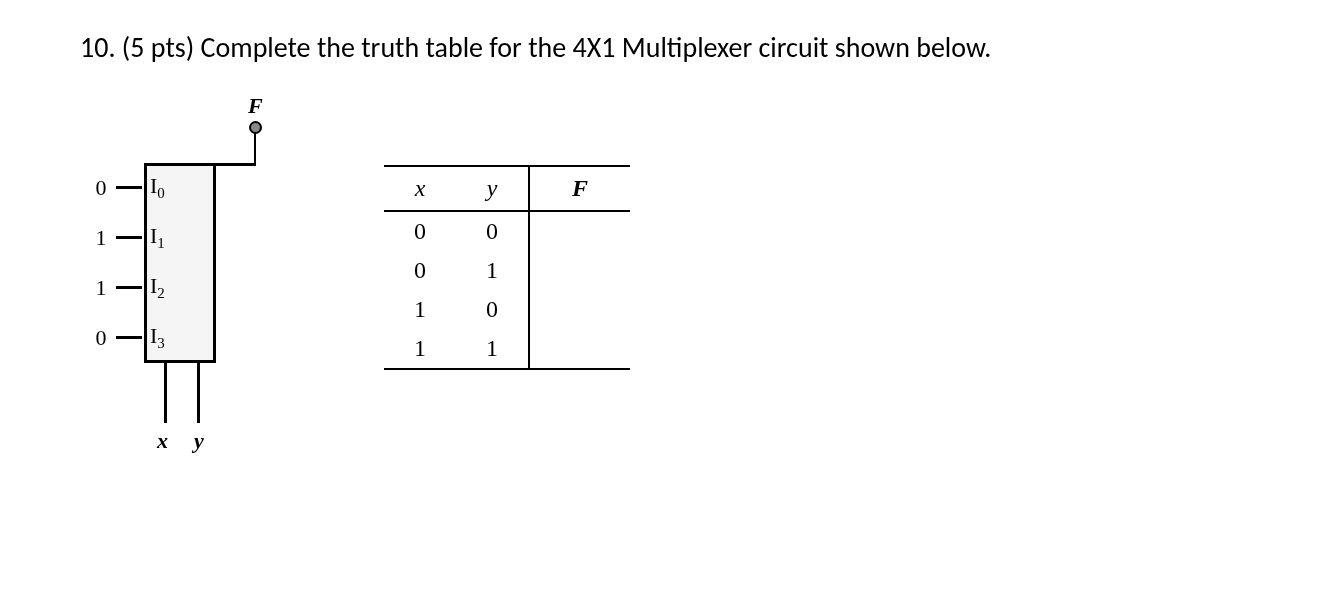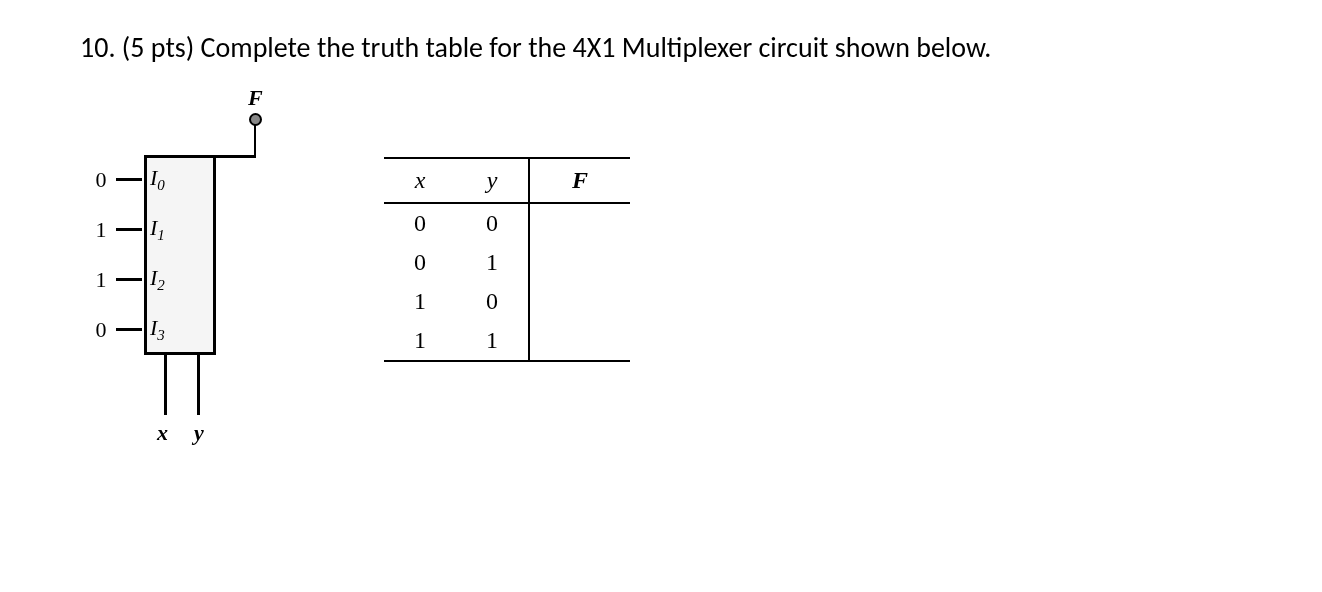--- a/index.html
+++ b/index.html
@@ -11,21 +11,21 @@
       width: 1322px;
       height: 592px;
       background: #ffffff;
       font-family: Calibri, Arial, sans-serif;
       padding: 30px 80px;
       color: #000;
     }
     .question-text {
       font-size: 28px;
       font-weight: 400;
-      margin-bottom: 20px;
+      margin-bottom: 28px;
     }
     .content-row {
       display: flex;
       align-items: flex-start;
       gap: 70px;
       margin-left: 14px;
     }
     
     .mux-diagram {
       position: relative;
@@ -88,21 +88,20 @@
       width: 14px;
       text-align: center;
     }
     .mux-input-line {
       width: 26px;
       height: 3px;
       background: #000;
     }
     .mux-input-label {
       font-size: 22px;
-      font-style: italic;
     }
     .mux-input-label sub {
       font-size: 15px;
     }
     .mux-select-line {
       position: absolute;
       width: 3px;
       background: #000;
     }
     .mux-select-label {

